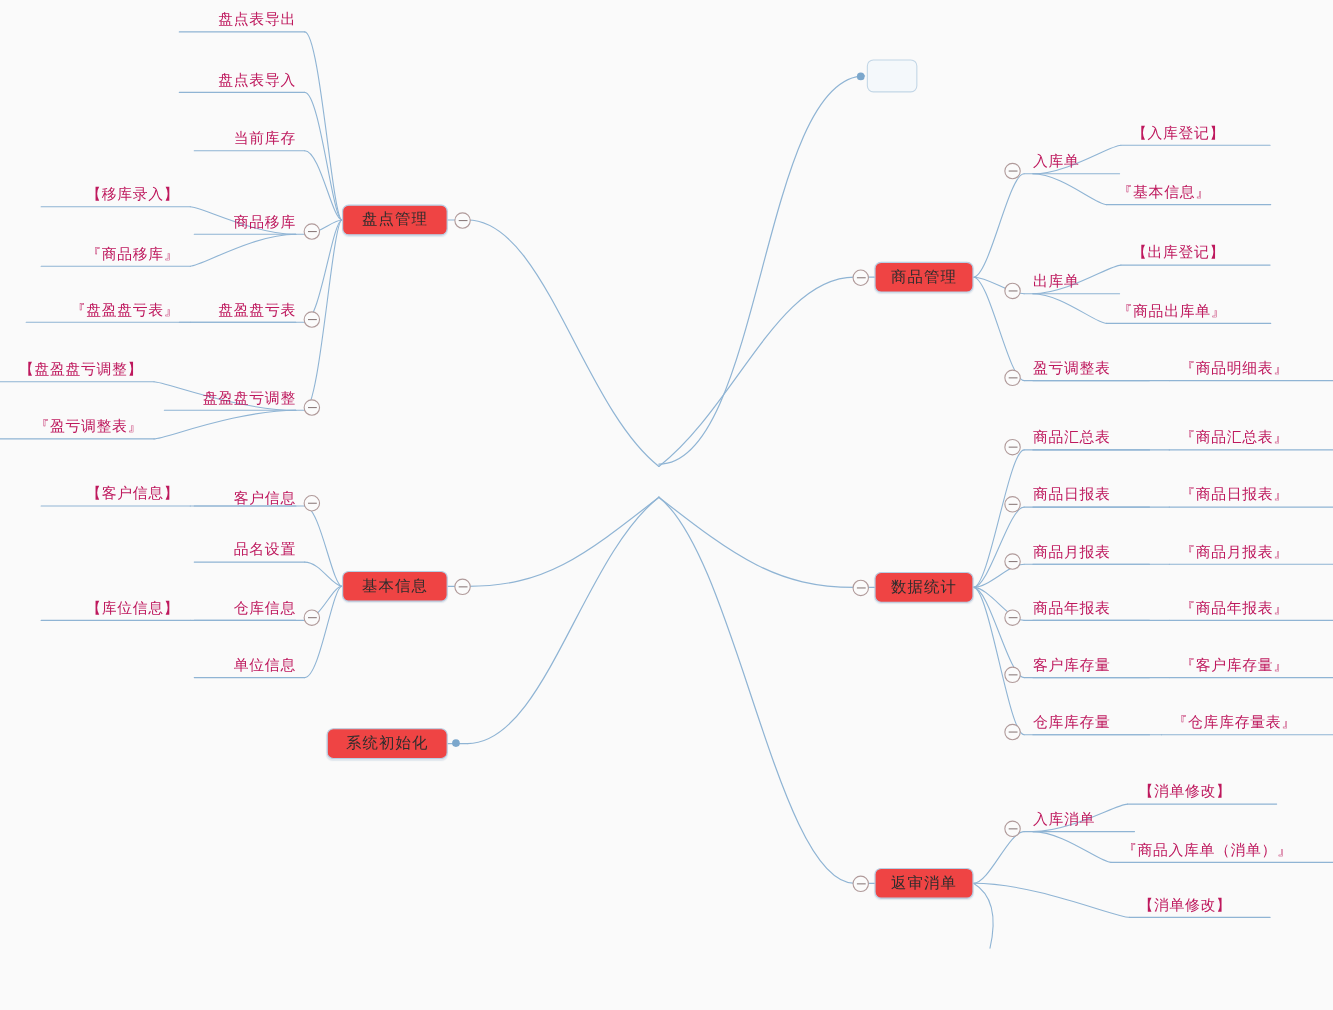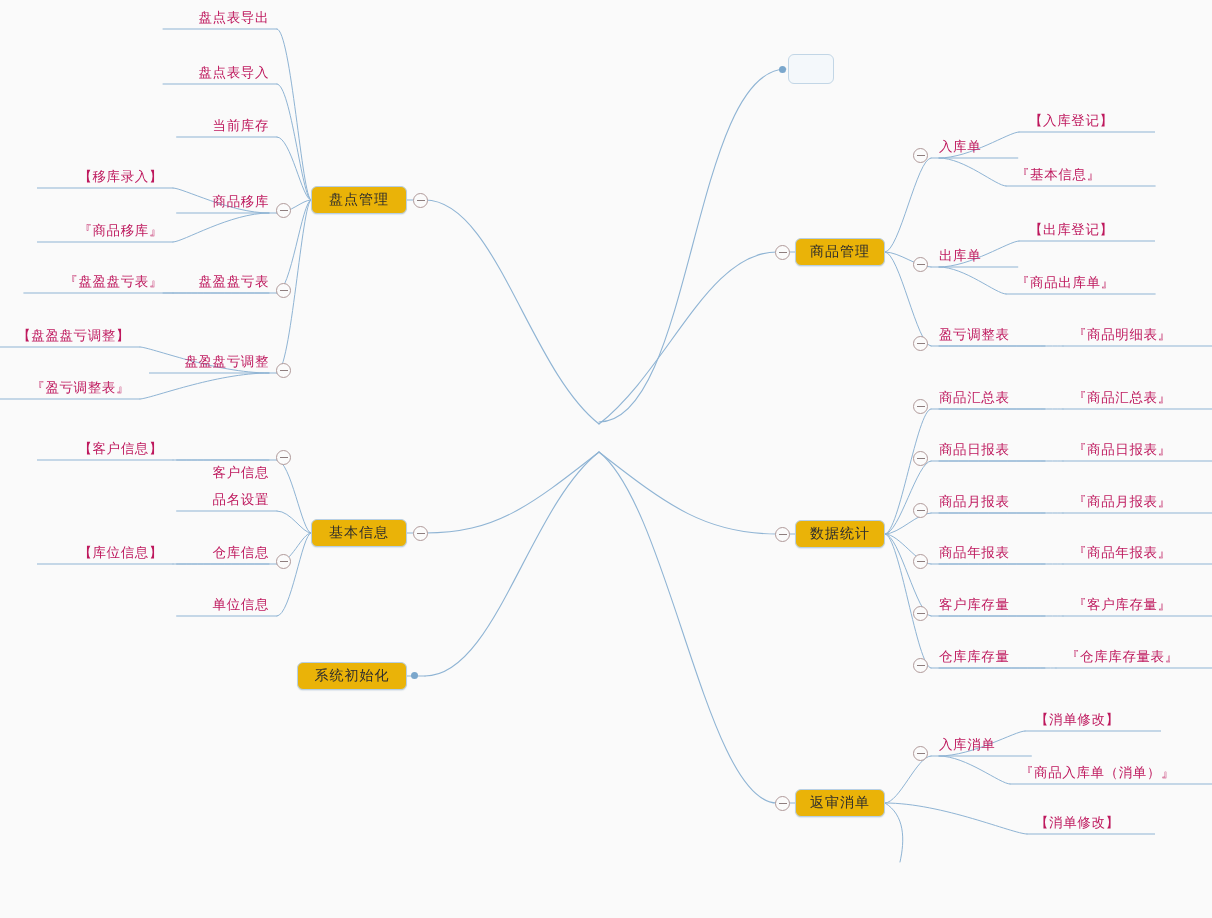--- a/index.html
+++ b/index.html
@@ -15,21 +15,21 @@
 
   
   .node{
     position:absolute;
     box-sizing:border-box;
     display:flex;align-items:center;justify-content:center;
     white-space:nowrap;
     letter-spacing:1px;
   }
   .branch-node{
-    background:#eab308;
+    background:#ef4444;
     border:1px solid #b7cfe4;
     border-radius:6px;
     color:#2d2d2d;
     font-size:14px;
     box-shadow:0 1px 1px rgba(150,175,200,.25);
   }
   .empty-node{
     background:#f4f8fb;
     border:1px solid #c2d6e6;
     border-radius:6px;
@@ -195,21 +195,21 @@
       <div class="toggle" style="left: 276px; top: 283px;"></div>
       <div class="leaf l" style="left: 163px; top: 273px;">『盘盈盘亏表』</div>
       <div class="leaf l" style="left: 269px; top: 353px;">盘盈盘亏调整</div>
       <div class="toggle" style="left: 276px; top: 363px;"></div>
       <div class="leaf l" style="left: 130px; top: 327px;">【盘盈盘亏调整】</div>
       <div class="leaf l" style="left: 130px; top: 379px;">『盈亏调整表』</div>
       <div class="node branch-node" style="left: 311px; top: 519px; width: 96px; height: 28px;">
         <span>基本信息</span>
       </div>
       <div class="toggle" style="left: 413px; top: 526px;"></div>
-      <div class="leaf l" style="left: 269px; top: 464px; font-family: Liberation Serif, serif;">客户信息</div>
+      <div class="leaf l" style="left: 269px; top: 444px; font-family: Liberation Serif, serif;">客户信息</div>
       <div class="toggle" style="left: 276px; top: 450px;"></div>
       <div class="leaf l" style="left: 163px; top: 440px;">【客户信息】</div>
       <div class="leaf l" style="left: 269px; top: 491px;">品名设置</div>
       <div class="leaf l" style="left: 269px; top: 544px;">仓库信息</div>
       <div class="toggle" style="left: 276px; top: 554px;"></div>
       <div class="leaf l" style="left: 163px; top: 544px;">【库位信息】</div>
       <div class="leaf l" style="left: 269px; top: 596px;">单位信息</div>
       <div class="node branch-node" style="left: 297px; top: 662px; width: 110px; height: 28px;">
         <span>系统初始化</span>
       </div>

